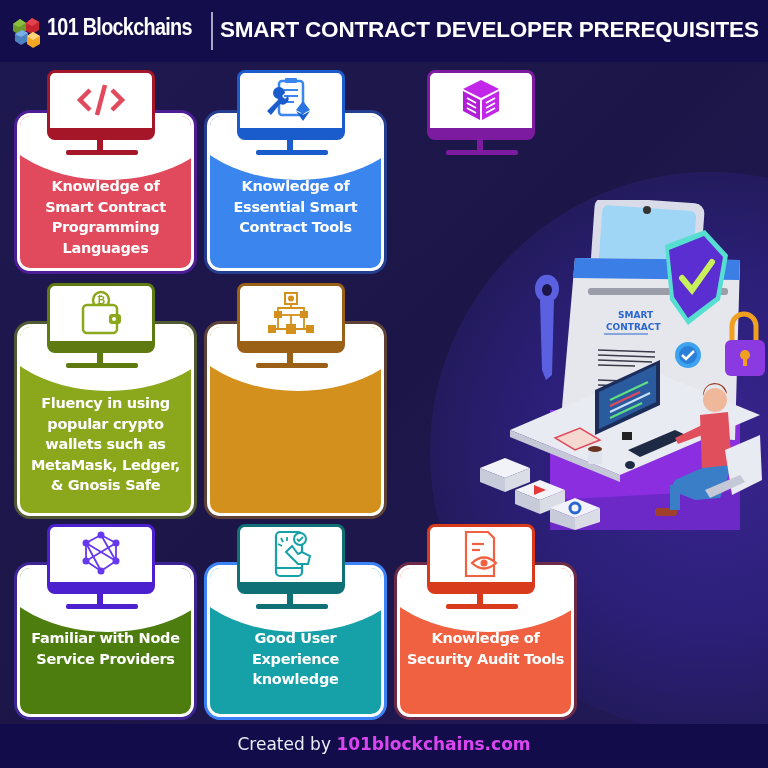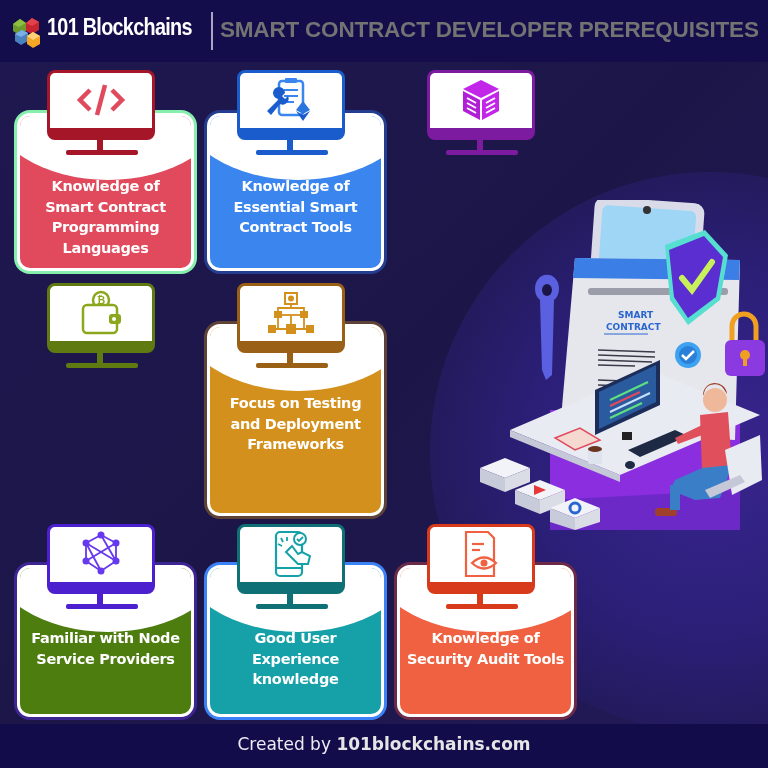--- a/index.html
+++ b/index.html
@@ -18,41 +18,41 @@
   .brand {
     position: absolute; left: 47px; top: 14px;
     font-family: "Liberation Sans", sans-serif; font-weight: bold;
     font-size: 23px; color: #fff; letter-spacing: -0.8px;
     transform: scaleX(0.86); transform-origin: left center;
   }
   .divider { position: absolute; left: 211px; top: 12px; width: 2px; height: 38px; background: #a8a6c4; }
   .title {
     position: absolute; left: 220px; top: 17px;
     font-family: "Liberation Sans", sans-serif; font-weight: bold;
-    font-size: 22.5px; color: #737373; letter-spacing: -0.2px;
+    font-size: 22.5px; color: #ffffff; letter-spacing: -0.2px;
     white-space: nowrap;
   }
   .main-bg {
     position: absolute; left: 0; top: 62px; width: 768px; height: 662px;
     background: linear-gradient(135deg, #1e1850 0%, #1c1648 50%, #221a58 100%);
     overflow: hidden;
   }
   .glow {
     position: absolute; left: 430px; top: 110px; width: 560px; height: 560px;
     border-radius: 50%;
     background: radial-gradient(circle at 50% 50%, #3a2590 0%, #2b1f78 45%, #231b5e 70%, rgba(35,27,94,0) 100%);
   }
   .footer {
     position: absolute; left: 0; top: 724px; width: 768px; height: 44px;
     background: #120c4a;
     text-align: center; color: #ececf5;
     font-family: "DejaVu Sans", sans-serif;
     font-size: 17px; line-height: 40px;
   }
-  .footer b { font-weight: bold; color: #e5e5e5; }
+  .footer b { font-weight: bold; color: #d946ef; }
 
   
   .card {
     position: absolute; width: 183px;
   }
   .card .box {
     position: absolute; left: 0; width: 183px;
     border-radius: 16px;
     padding: 3px;
   }
@@ -202,21 +202,21 @@
     <polygon points="70,300 95,290 95,304 70,314" fill="#dadce6"></polygon>
     <polygon points="64,285 76,290 64,295" fill="#e53838"></polygon>
     <polygon points="80,308 105,298 130,308 105,318" fill="#f2f3f8"></polygon>
     <polygon points="80,308 105,318 105,330 80,322" fill="#c8ccda"></polygon>
     <polygon points="105,318 130,308 130,322 105,330" fill="#dadce6"></polygon>
     <circle cx="105" cy="308" r="5" fill="none" stroke="#2a66d0" stroke-width="3"></circle>
   </g>
 </svg>
 
 <div class="card" style="left:14px;top:70px;height:204px;">
-  <div class="box" style="top:40px;height:164px;background:#86efac;">
+  <div class="box" style="top:40px;height:164px;background:#4c1d95;">
     <div class="inner" style="background:#e04a5c;">
       <div class="bowl"></div>
       <div class="label" style="top:60px;">Knowledge of Smart Contract Programming Languages</div>
     </div>
   </div>
   <div class="monitor" style="border-color:#a41628;">
     <div class="screen-icon">
       <svg width="50" height="36" viewBox="0 0 50 36">
         <polyline points="14,8 4,18 14,28" fill="none" stroke="#e04a5c" stroke-width="4.5"></polyline>
         <polyline points="36,8 46,18 36,28" fill="none" stroke="#e04a5c" stroke-width="4.5"></polyline>
@@ -272,41 +272,46 @@
         </g>
       </svg>
     </div>
     <div class="bezel" style="background:#7c1aa0;"></div>
   </div>
   <div class="stand-neck" style="background:#7c1aa0;"></div>
   <div class="stand-base" style="background:#7c1aa0;"></div>
 </div>
 
 <div class="card" style="left:14px;top:283px;height:236px;">
+  <div class="box" style="top:38px;height:198px;background:#4f5a35;">
+    <div class="inner" style="background:#8ba71c;">
+      <div class="bowl"></div>
+      <div class="label" style="top:66px;">Fluency in using popular crypto wallets such as MetaMask, Ledger, &amp; Gnosis Safe</div>
+    </div>
+  </div>
   <div class="monitor" style="border-color:#5e7a10;">
     <div class="screen-icon">
       <svg width="50" height="46" viewBox="0 0 50 46">
         <circle cx="25" cy="10" r="8" fill="none" stroke="#8ba71c" stroke-width="2.5"></circle>
         <text x="21" y="14" font-size="10" font-weight="bold" fill="#8ba71c" font-family="DejaVu Sans, sans-serif">₿</text>
         <rect x="7" y="15" width="34" height="28" rx="4" fill="#fff" stroke="#8ba71c" stroke-width="2.5"></rect>
         <rect x="33" y="24" width="12" height="10" rx="3" fill="#8ba71c"></rect>
         <circle cx="38" cy="29" r="2" fill="#fff"></circle>
       </svg>
     </div>
     <div class="bezel" style="background:#5e7a10;"></div>
   </div>
   <div class="stand-neck" style="background:#5e7a10;"></div>
   <div class="stand-base" style="background:#5e7a10;"></div>
 </div>
 
 <div class="card" style="left:204px;top:283px;height:236px;">
   <div class="box" style="top:38px;height:198px;background:#5e4238;">
     <div class="inner" style="background:#d4901c;">
       <div class="bowl"></div>
-      <div class="label" style="top:66px;">Focus on Testing and Deployment Frameworks</div>
     </div>
   </div>
   <div class="monitor" style="border-color:#9a6016;">
     <div class="screen-icon">
       <svg width="50" height="46" viewBox="0 0 50 46">
         <rect x="19" y="3" width="12" height="11" fill="none" stroke="#d4901c" stroke-width="2"></rect>
         <circle cx="25" cy="8.5" r="3" fill="#d4901c"></circle>
         <g stroke="#d4901c" stroke-width="1.8" fill="none">
           <polyline points="25,14 25,18 12,18 12,22"></polyline>
           <polyline points="25,18 38,18 38,22"></polyline>

